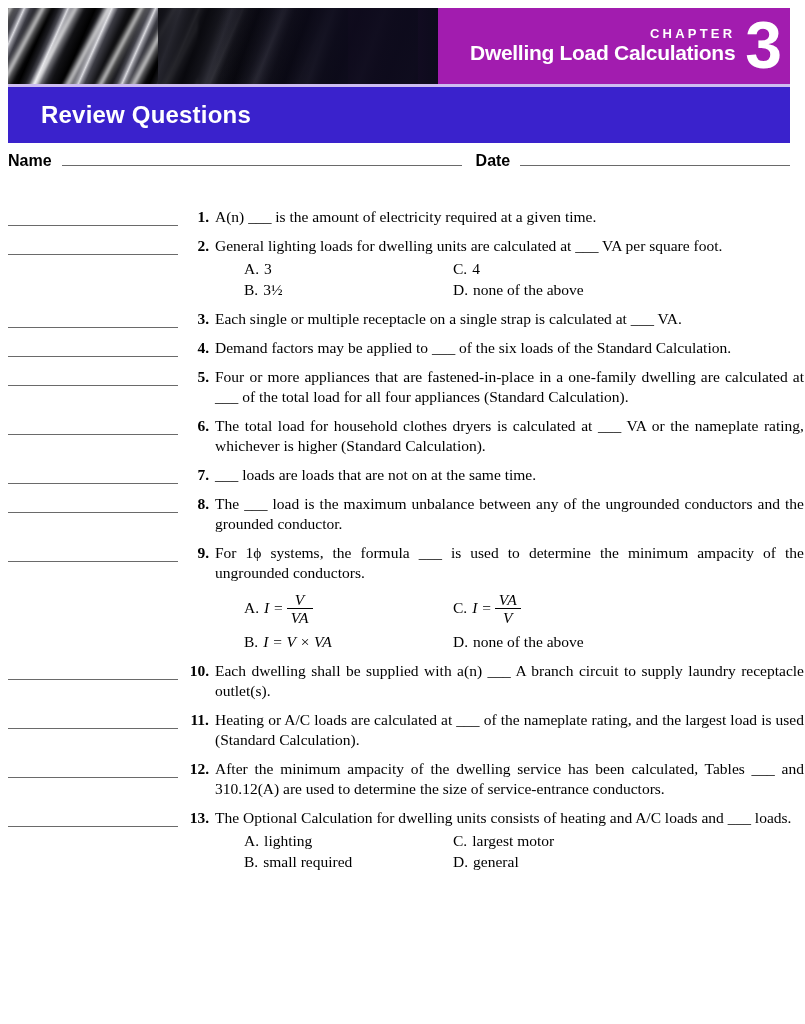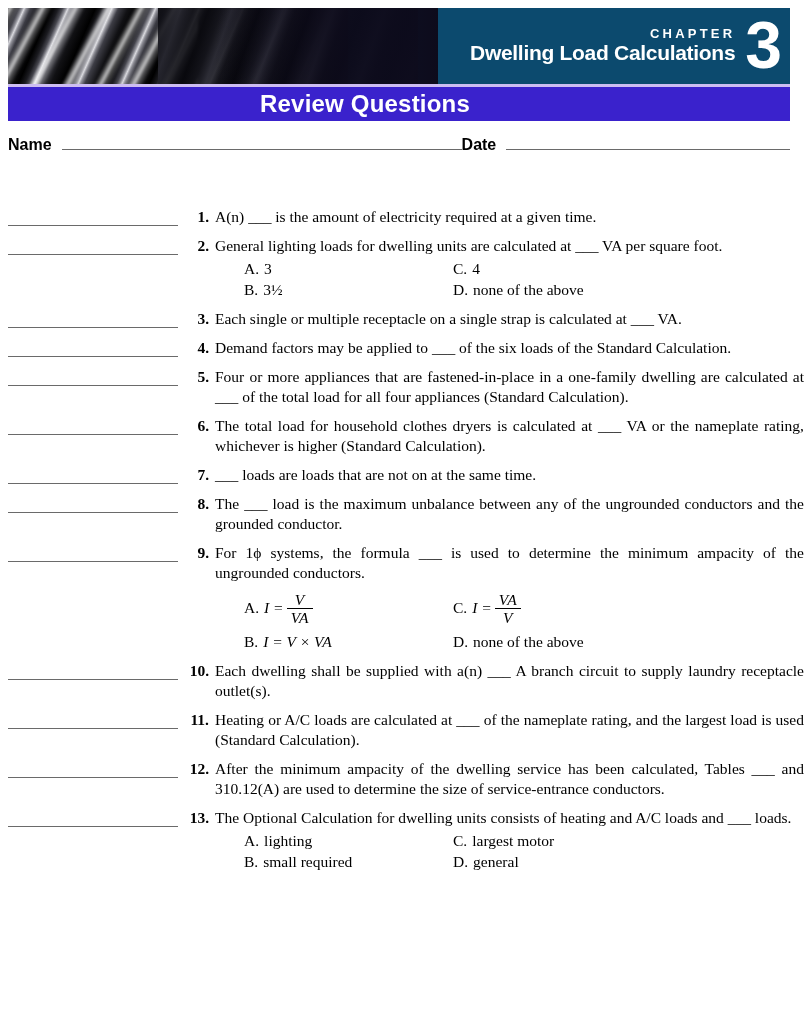--- a/index.html
+++ b/index.html
@@ -136,56 +136,57 @@
   }
 
   .band-divider {
     width: 100%;
     height: 3px;
     background: #cdbdf2;
   }
 
   .review-band {
     width: 100%;
-    height: 34px;
+    height: 56px;
     background: #3a22cc;
     display: flex;
     align-items: center;
-    justify-content: center;
+    justify-content: flex-start;
     padding-right: 68px;
+    padding-left: 33px;
   }
   .review-title {
     font-family: "Liberation Sans", "DejaVu Sans", sans-serif;
     font-weight: bold;
     font-size: 24px;
     color: #ffffff;
     letter-spacing: 0.2px;
   }
 
   
   .namedate {
     position: absolute;
     left: 8px;
-    top: 136px;
+    top: 152px;
     width: 782px;
     display: flex;
     align-items: baseline;
     font-family: "Liberation Sans", "DejaVu Sans", sans-serif;
     font-weight: bold;
     font-size: 16px;
   }
   .nd-label { white-space: nowrap; }
   .nd-rule-name {
     flex: 0 0 auto;
     width: 400px;
     border-bottom: 1.4px solid #6a6a6a;
     margin: 0 0 0 10px;
     height: 13px;
   }
-  .nd-label-date { white-space: nowrap; }
+  .nd-label-date { margin-left: 14px; white-space: nowrap; }
   .nd-rule-date {
     flex: 1 1 auto;
     border-bottom: 1.4px solid #6a6a6a;
     margin-left: 10px;
     height: 13px;
   }
 
   
   .questions {
     position: absolute;
@@ -275,21 +276,21 @@
     line-height: 17px;
     padding: 0 3px;
   }
   .ital { font-style: italic; }
 </style>
 </head>
 <body>
 
 <div class="header-wrap">
 
-  <div class="chapter-band" style="background: #0c4a6e;">
+  <div class="chapter-band" style="background: #a21caf;">
     <div class="cable-photo"></div>
     <div class="cable-photo-dark"></div>
     <div class="photo-fade"></div>
 
     <div class="chapter-right">
       <div class="chapter-title-col">
         <div class="chapter-kicker">CHAPTER</div>
         <div class="chapter-title">Dwelling Load Calculations</div>
       </div>
       <div class="chapter-number">3</div>

